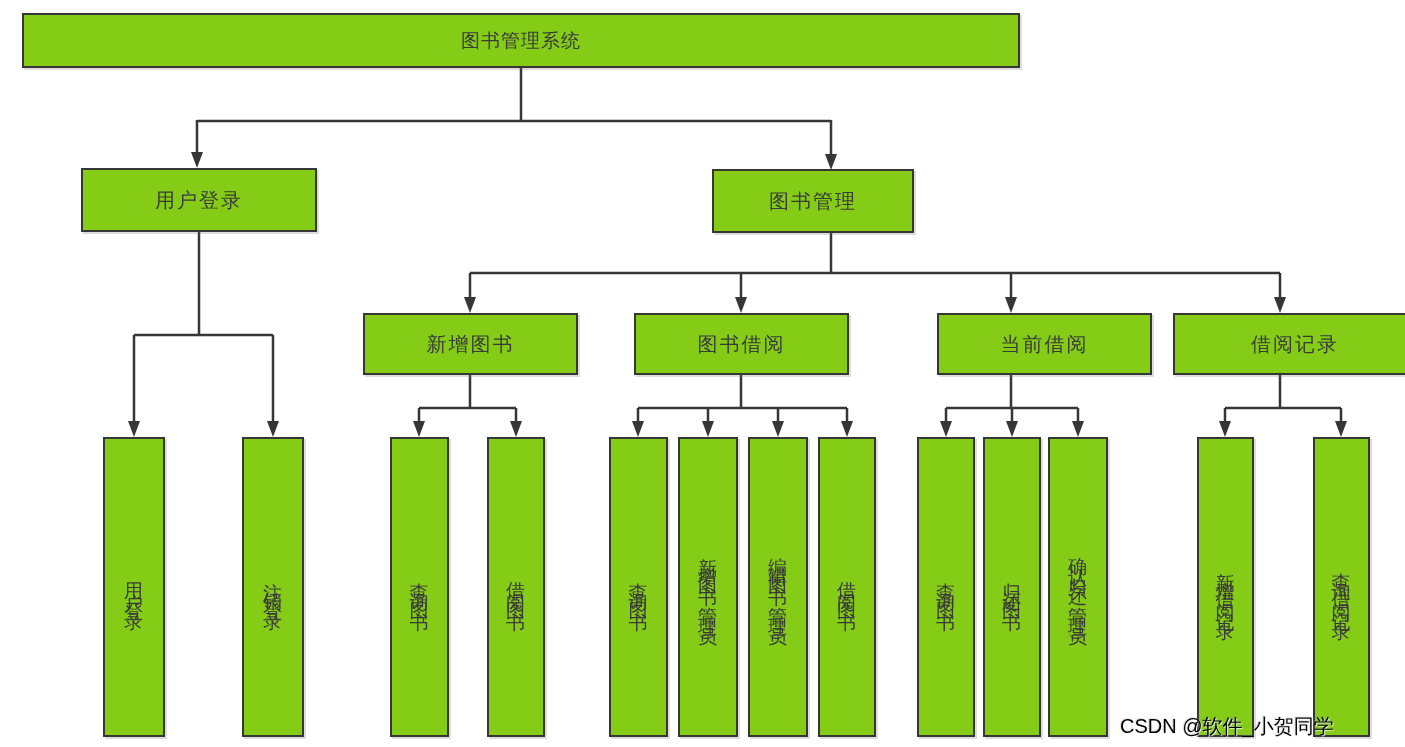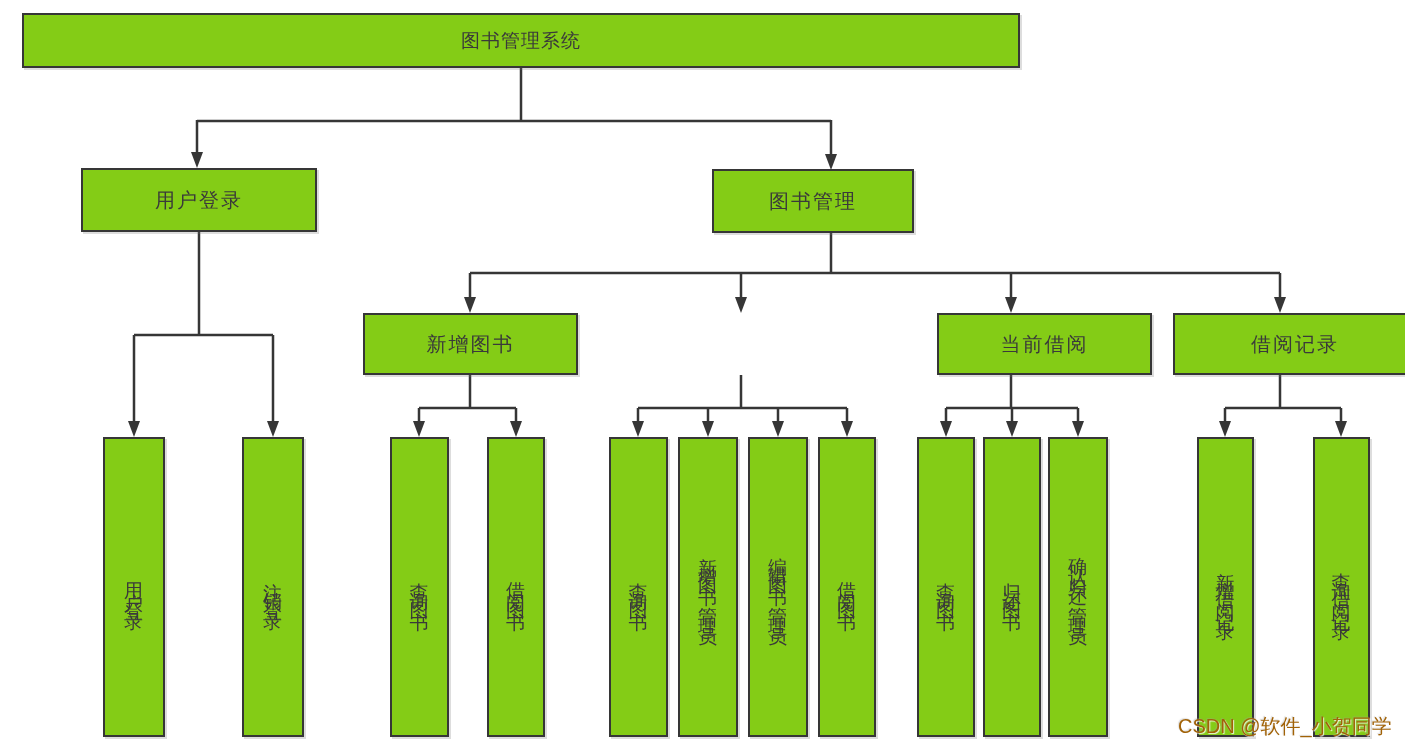--- a/index.html
+++ b/index.html
@@ -41,24 +41,24 @@
   .l6{left:678px;width:60px;}
   .l7{left:748px;width:60px;}
   .l8{left:818px;width:58px;}
   .l9{left:917px;width:58px;}
   .l10{left:983px;width:58px;}
   .l11{left:1048px;width:60px;}
   .l12{left:1197px;width:57px;}
   .l13{left:1313px;width:57px;}
   .watermark{
     position:absolute;
-    left:1178px;top:713px;
+    left:1120px;top:713px;
     width:227px;
     font-size:20px;
-    color:#a16207;
+    color:#000000;
     text-shadow:1px 1px 1px rgba(255,255,255,0.85), -1px -1px 1px rgba(160,160,160,0.35);
     white-space:nowrap;
     z-index:5;
   }
 </style>
 </head>
 <body>
 
 <div id="stage">
 
@@ -100,20 +100,23 @@
 
   <div class="node branch-node n-user-login">
     <span>用户登录</span>
   </div>
   <div class="node branch-node n-book-mgmt">
     <span>图书管理</span>
   </div>
 
   <div class="node section-node n-newbook">
     <span>新增图书</span>
+  </div>
+  <div class="node section-node n-borrowing">
+    <span>图书借阅</span>
   </div>
   <div class="node section-node n-current">
     <span>当前借阅</span>
   </div>
   <div class="node section-node n-records">
     <span>借阅记录</span>
   </div>
 
   <div class="node leaf l1">
     <span class="vtext">用户登录</span>

